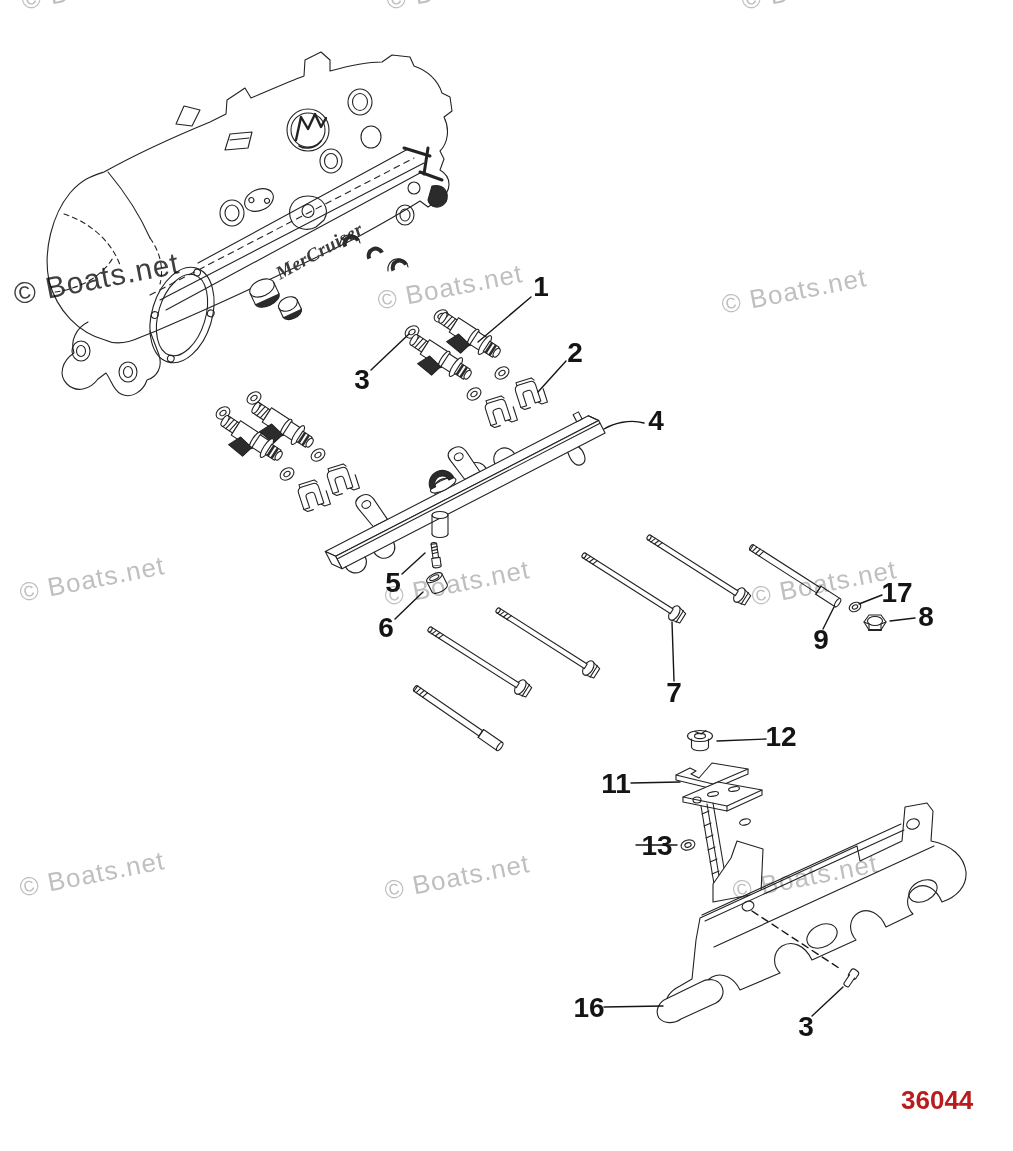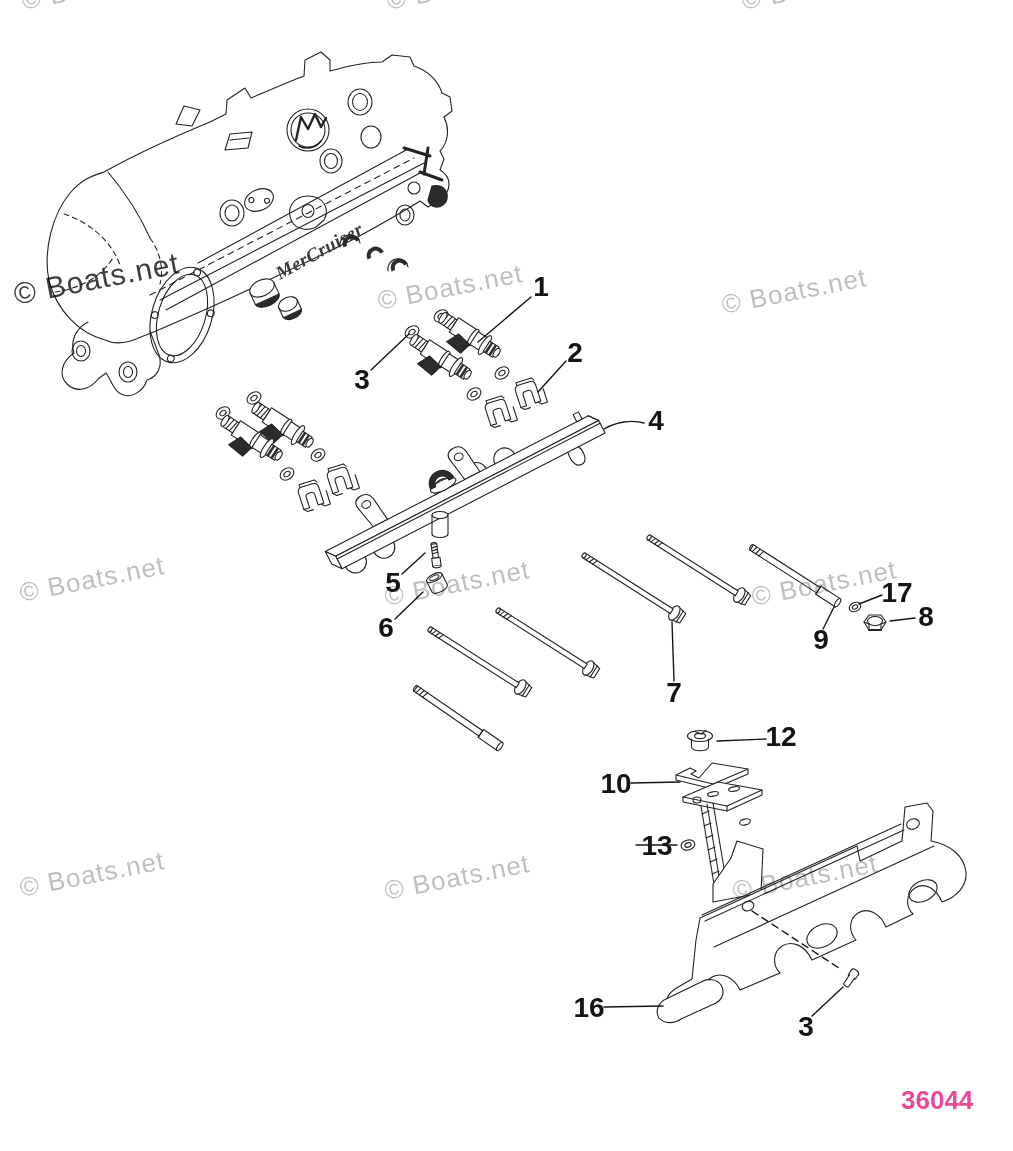--- a/index.html
+++ b/index.html
@@ -15,21 +15,21 @@
     transform:rotate(-11deg);transform-origin:left center;
     mix-blend-mode:multiply;letter-spacing:1px;
   }
   .wm.large{font-size:30px;color:#3f3f3f;letter-spacing:1px;}
   .callout{
     position:absolute;transform:translate(-50%,-50%);
     font:bold 28px "Liberation Sans",sans-serif;color:#141414;
     line-height:1;cursor:pointer;
   }
   .dwg-number{
-    position:absolute;font:bold 26px "Liberation Sans",sans-serif;color:#ec4899;
+    position:absolute;font:bold 26px "Liberation Sans",sans-serif;color:#b91c1c;
     letter-spacing:0px;
   }
 </style>
 </head>
 <body>
 
 <div id="canvas">
 
   <svg class="art" width="1013" height="1151" viewBox="0 0 1013 1151" fill="none" stroke="#232323" stroke-width="1.1" stroke-linecap="round" stroke-linejoin="round">
 
@@ -416,20 +416,20 @@
   <div class="callout" style="left:575px;top:353px;">2</div>
   <div class="callout" style="left:362px;top:380px;">3</div>
   <div class="callout" style="left:656px;top:421px;">4</div>
   <div class="callout" style="left:393px;top:583px;">5</div>
   <div class="callout" style="left:386px;top:628px;">6</div>
   <div class="callout" style="left:674px;top:693px;">7</div>
   <div class="callout" style="left:926px;top:617px;">8</div>
   <div class="callout" style="left:821px;top:640px;">9</div>
   <div class="callout" style="left:589px;top:1008px;">16</div>
   <div class="callout" style="left:781px;top:737px;">12</div>
-  <div class="callout" style="left:616px;top:784px;">10</div>
+  <div class="callout" style="left:616px;top:784px;">11</div>
   <div class="callout" style="left:657px;top:846px;">13</div>
   <div class="callout" style="left:897px;top:593px;">17</div>
   <div class="callout" style="left:806px;top:1027px;">3</div>
 
   <div class="dwg-number" style="left:901px;top:1085px;">36044</div>
 
 </div>
 
 </body></html>

